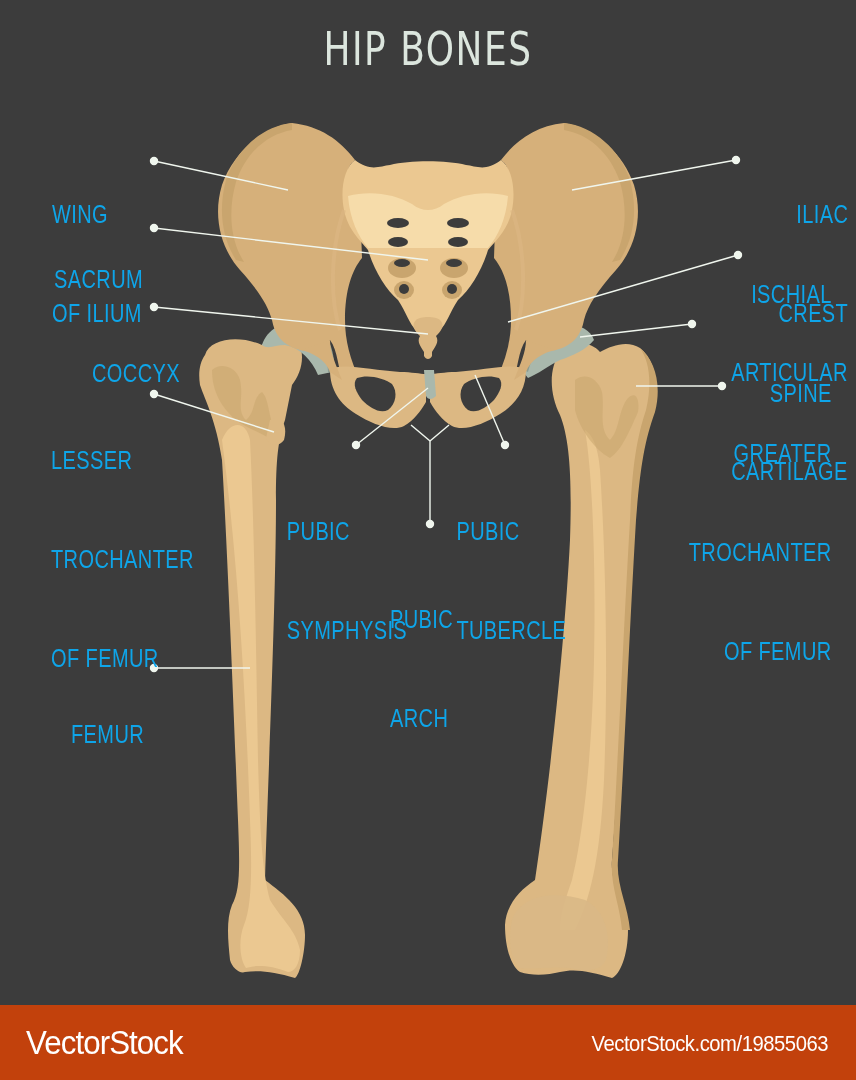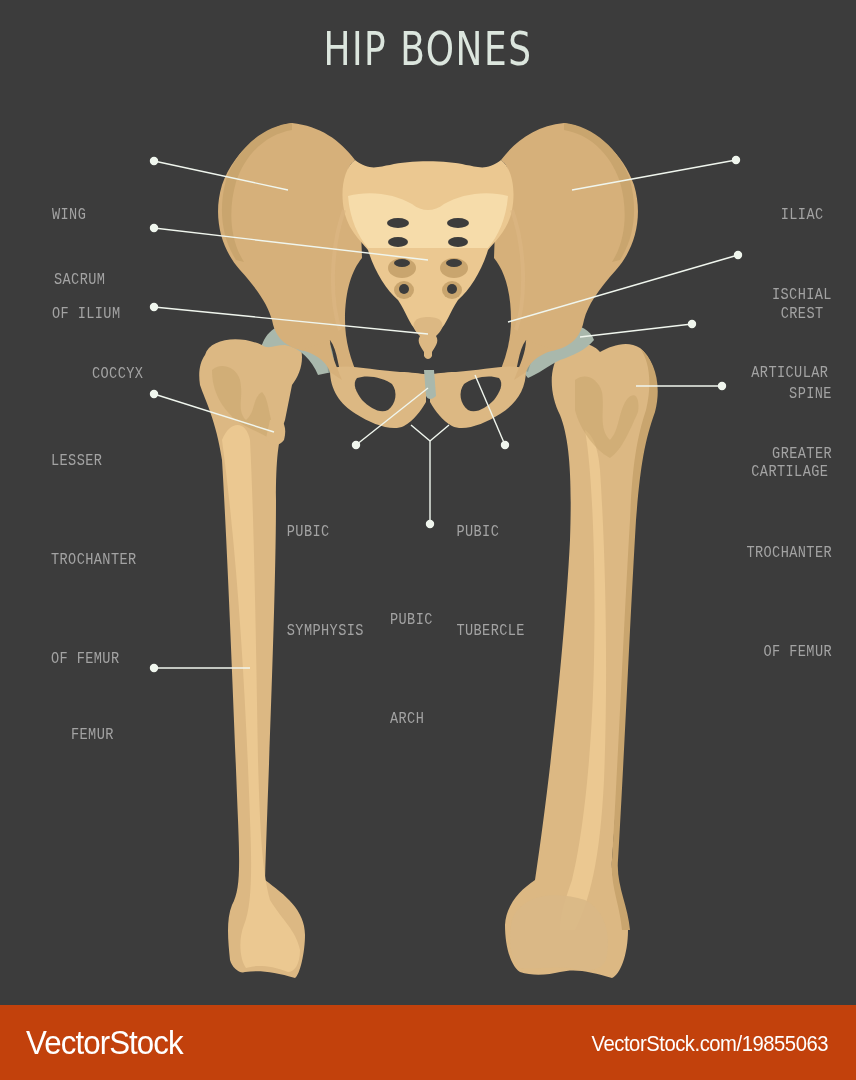--- a/index.html
+++ b/index.html
@@ -1,20 +1,20 @@
 <!DOCTYPE html>
 <html><head>
 <meta charset="utf-8">
 <style>
   html, body { margin: 0; padding: 0; }
   body { width: 856px; height: 1080px; background: #3c3c3c; position: relative; overflow: hidden; font-family: "Liberation Sans", "DejaVu Sans", sans-serif; }
   .canvas { position: absolute; left: 0; top: 0; width: 856px; height: 964px; background: #3c3c3c; }
   .title { position: absolute; left: 0; width: 856px; top: 22px; text-align: center; color: #dce6de; font-size: 46px; letter-spacing: 2px; transform: scaleX(0.78); transform-origin: center; font-family: "DejaVu Sans", sans-serif; font-weight: normal; }
   svg.art { position: absolute; left: 0; top: 0; }
-  .label { position: absolute; color: #a3a3a3; font-size: 17px; line-height: 33px; font-family: Liberation Mono, monospace; letter-spacing: 0.5px; white-space: pre; }
+  .label { position: absolute; color: #0ea5e9; font-size: 25px; line-height: 33px; font-family: Liberation Sans, sans-serif; letter-spacing: 0.5px; white-space: pre; }
   .label span { display: block; transform: scaleX(0.80); }
   .label.left span { transform-origin: left center; }
   .label.right { text-align: right; }
   .label.right span { transform-origin: right center; }
   .label.center { }
   .label.center span { transform-origin: center center; }
   .footer { position: absolute; left: 0; top: 1005px; width: 856px; height: 75px; background: #c2410c; }
   .brand { position: absolute; left: 26px; top: 18px; color: #fff; font-size: 34px; letter-spacing: -1px; font-family: "Liberation Sans", sans-serif; transform: scaleX(0.92); transform-origin: left center; }
   .ref { position: absolute; right: 28px; top: 26px; color: #fff; font-size: 22px; font-family: "Liberation Sans", sans-serif; transform: scaleX(0.92); transform-origin: right center; letter-spacing: -0.5px; }
 </style>
@@ -143,29 +143,29 @@
   </div>
   <div class="label left" style="left:51px; top:378px;">
     <span>LESSER</span>
     <span>TROCHANTER</span>
     <span>OF FEMUR</span>
   </div>
   <div class="label left" style="left:71px; top:652px;">
     <span>FEMUR</span>
   </div>
 
-  <div class="label right" style="right:32px; top:132px;">
+  <div class="label right" style="right:8px; top:132px;">
     <span>ILIAC</span>
     <span>CREST</span>
   </div>
   <div class="label right" style="right:24px; top:212px;">
     <span>ISCHIAL</span>
     <span>SPINE</span>
   </div>
-  <div class="label right" style="right:28px; top:290px;text-align:center;">
+  <div class="label right" style="right:8px; top:290px;text-align:center;">
     <span>ARTICULAR</span>
     <span>CARTILAGE</span>
   </div>
   <div class="label right" style="right:24px; top:371px;">
     <span>GREATER</span>
     <span>TROCHANTER</span>
     <span>OF FEMUR</span>
   </div>
 
   <div class="label center" style="left:272px; width:148px; top:449px;">

